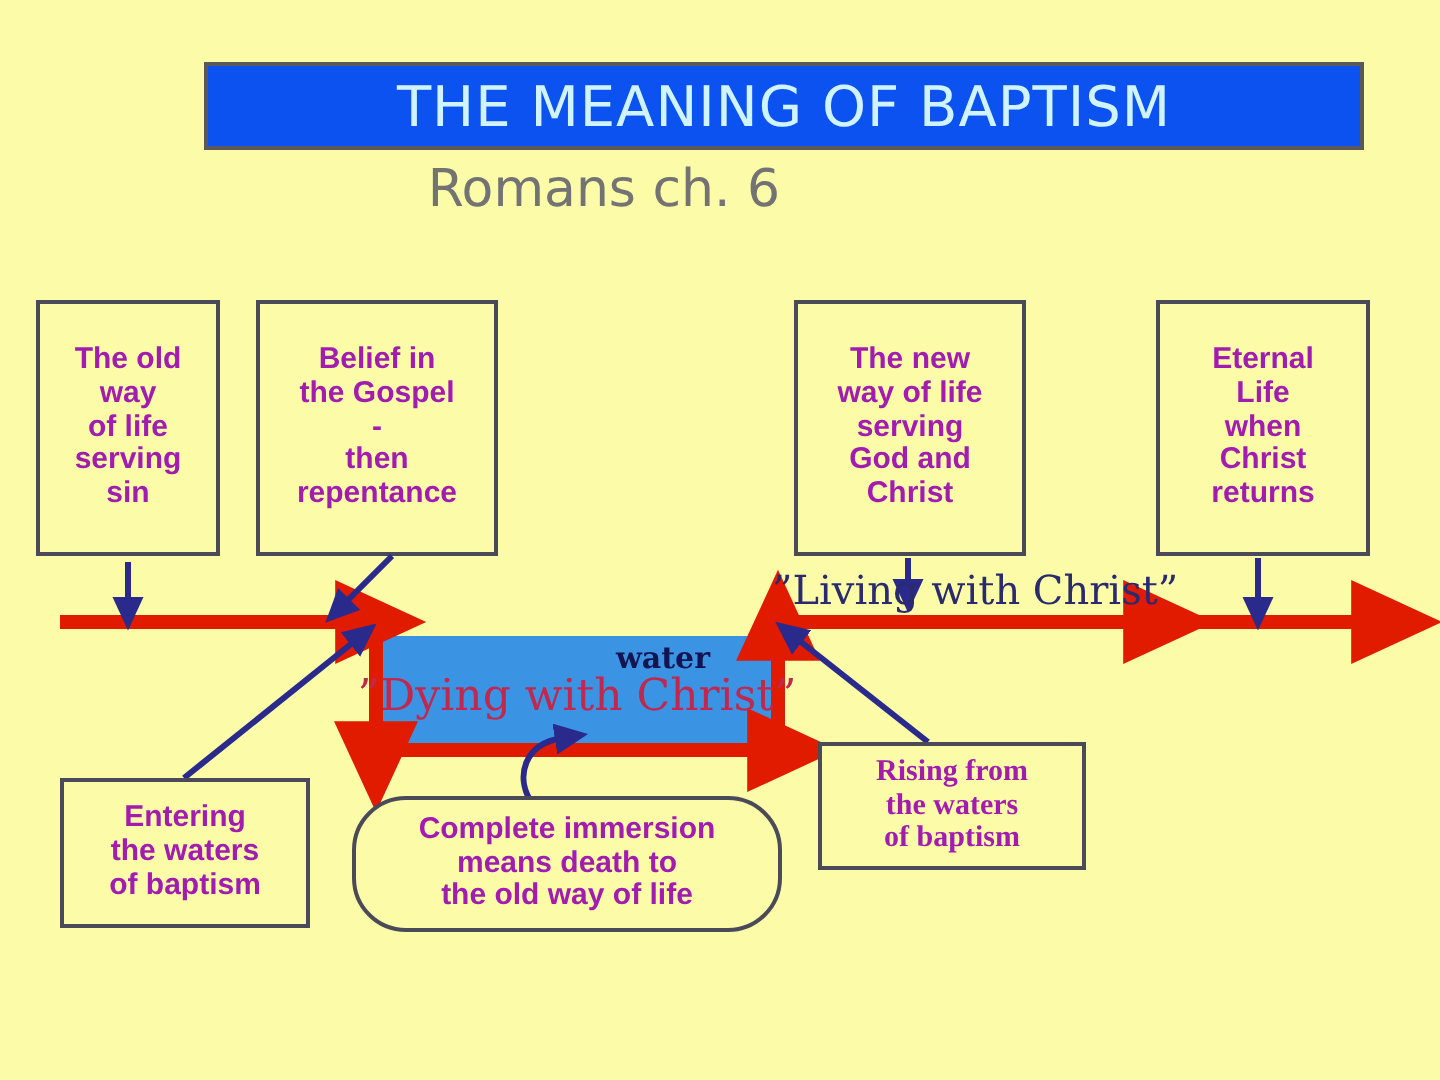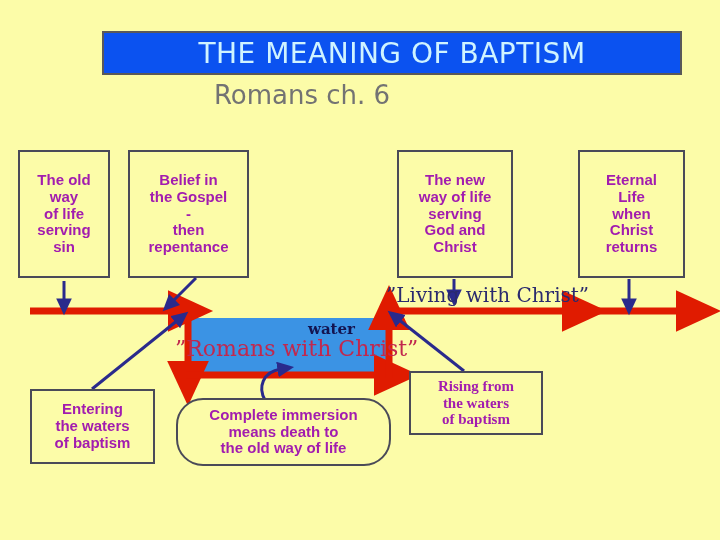--- a/index.html
+++ b/index.html
@@ -155,21 +155,21 @@
       <line x1="196" y1="278" x2="172" y2="302" marker-end="url(#bluehead)"></line>
       <line x1="92" y1="389" x2="178" y2="320" marker-end="url(#bluehead)"></line>
       <path d="M265,400 C258,388 262,372 281,369" marker-end="url(#bluehead)"></path>
       <line x1="464" y1="371" x2="398" y2="319" marker-end="url(#bluehead)"></line>
       <line x1="454" y1="279" x2="454" y2="293" marker-end="url(#bluehead)"></line>
       <line x1="629" y1="279" x2="629" y2="302" marker-end="url(#bluehead)"></line>
     </g>
   </svg>
 
   <div class="water-label">water</div>
-  <div class="dying-label">”Romans with Christ”</div>
+  <div class="dying-label">”Dying with Christ”</div>
   <div class="living-label">”Living with Christ”</div>
 
   <div class="tbox b5">Entering
 the waters
 of baptism</div>
   <div class="tbox b6">Complete immersion
 means death to
 the old way of life</div>
   <div class="tbox b7">Rising from
 the waters

